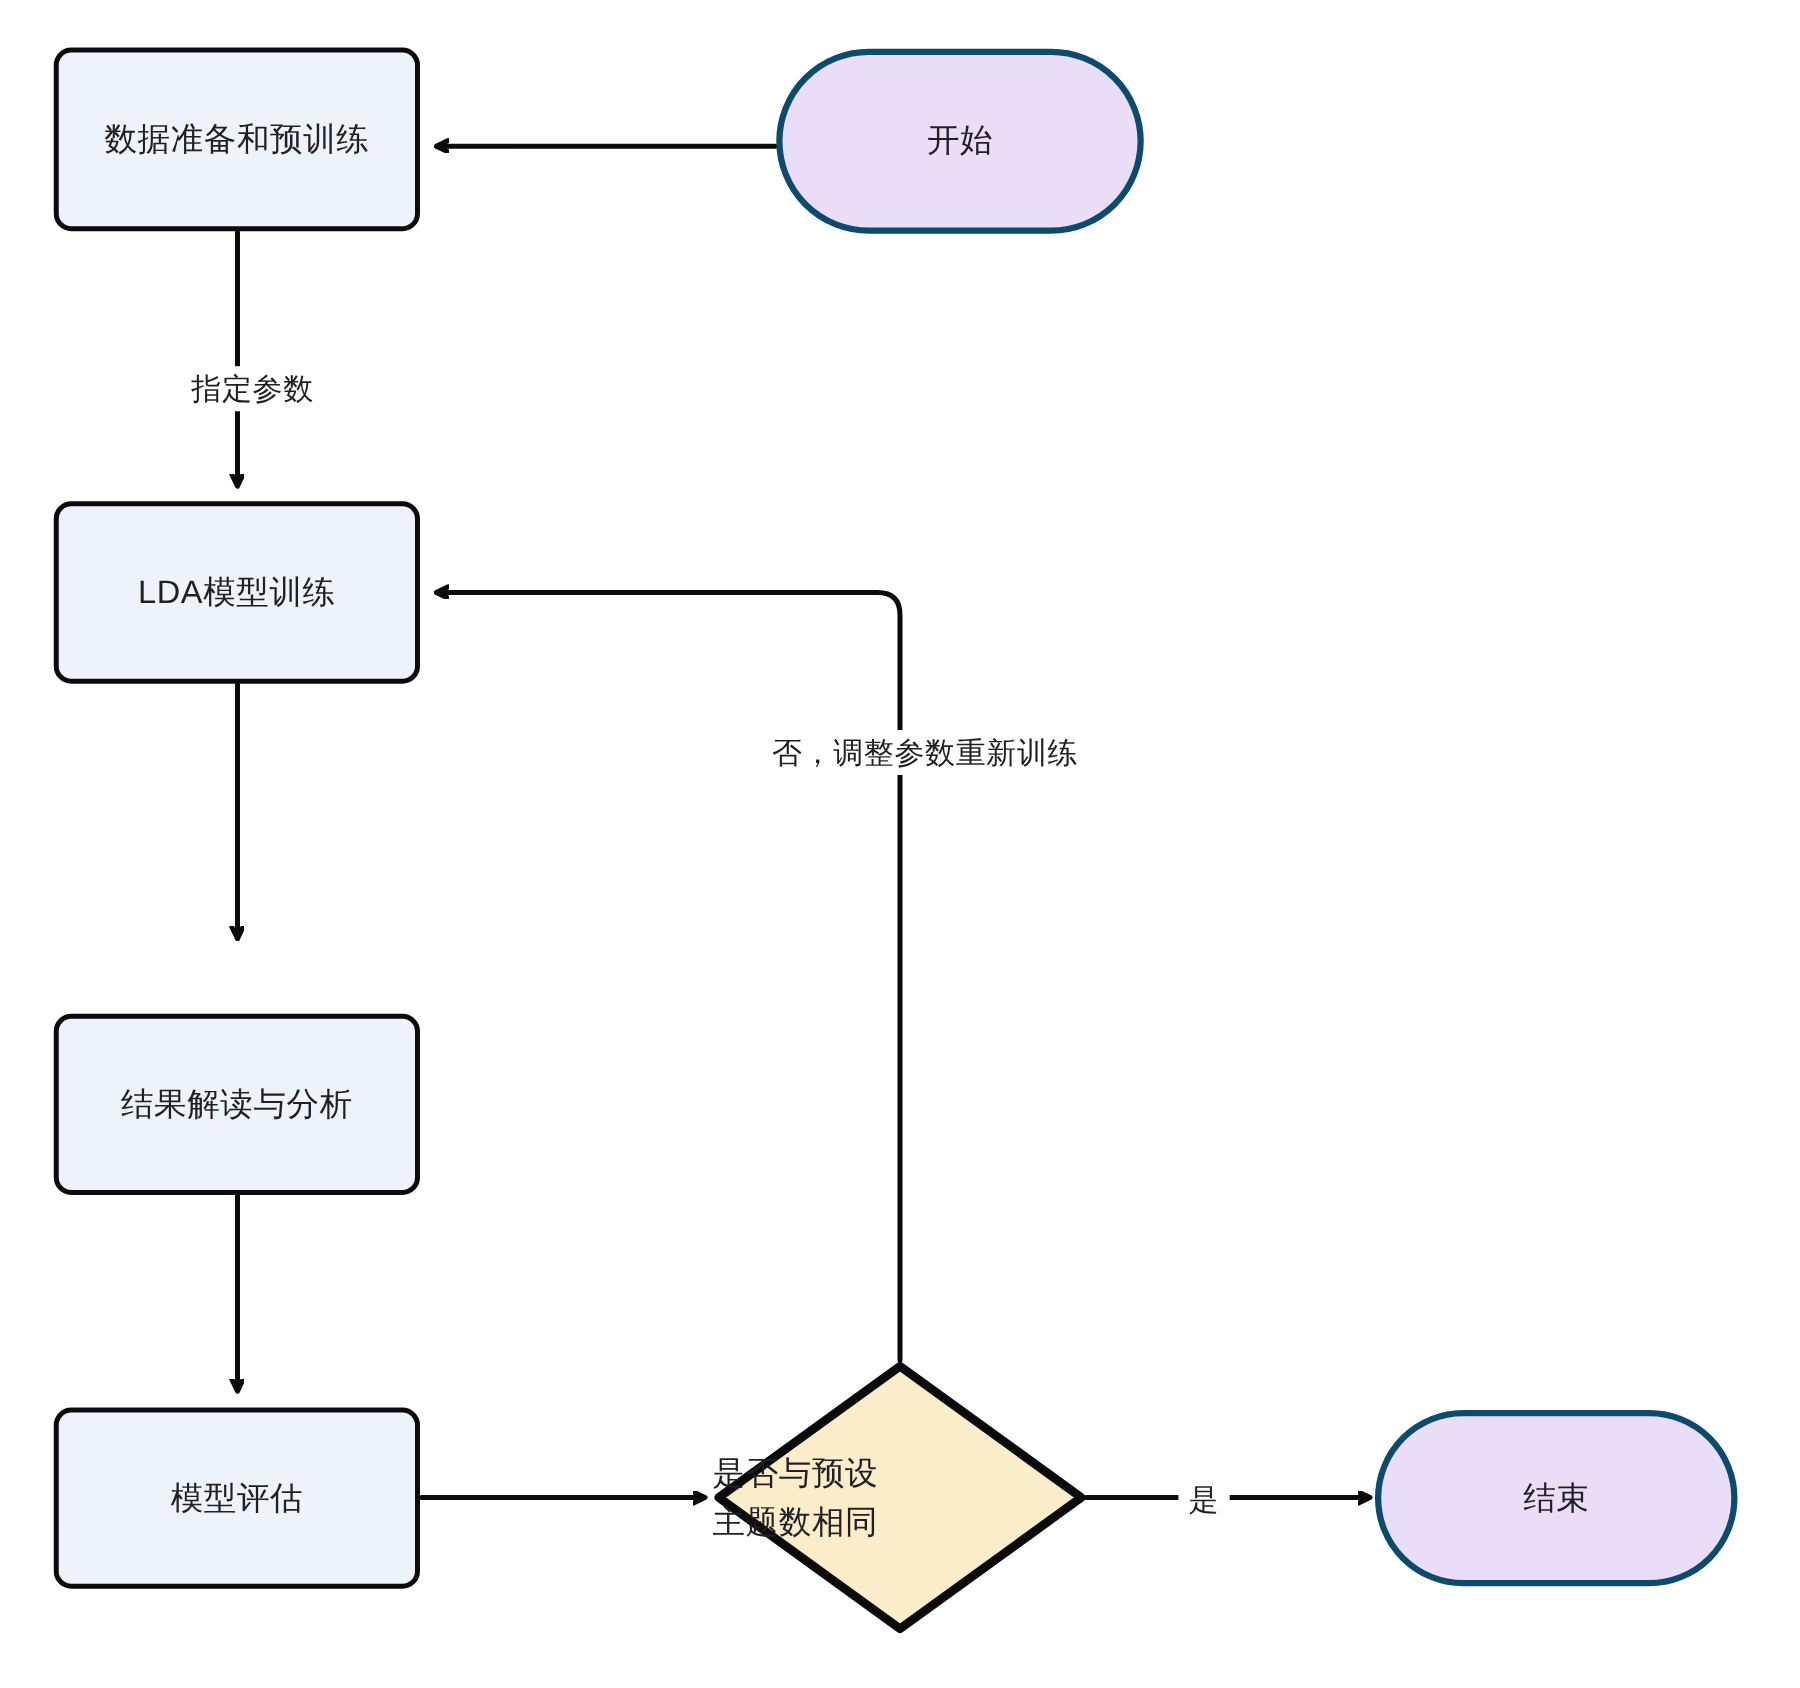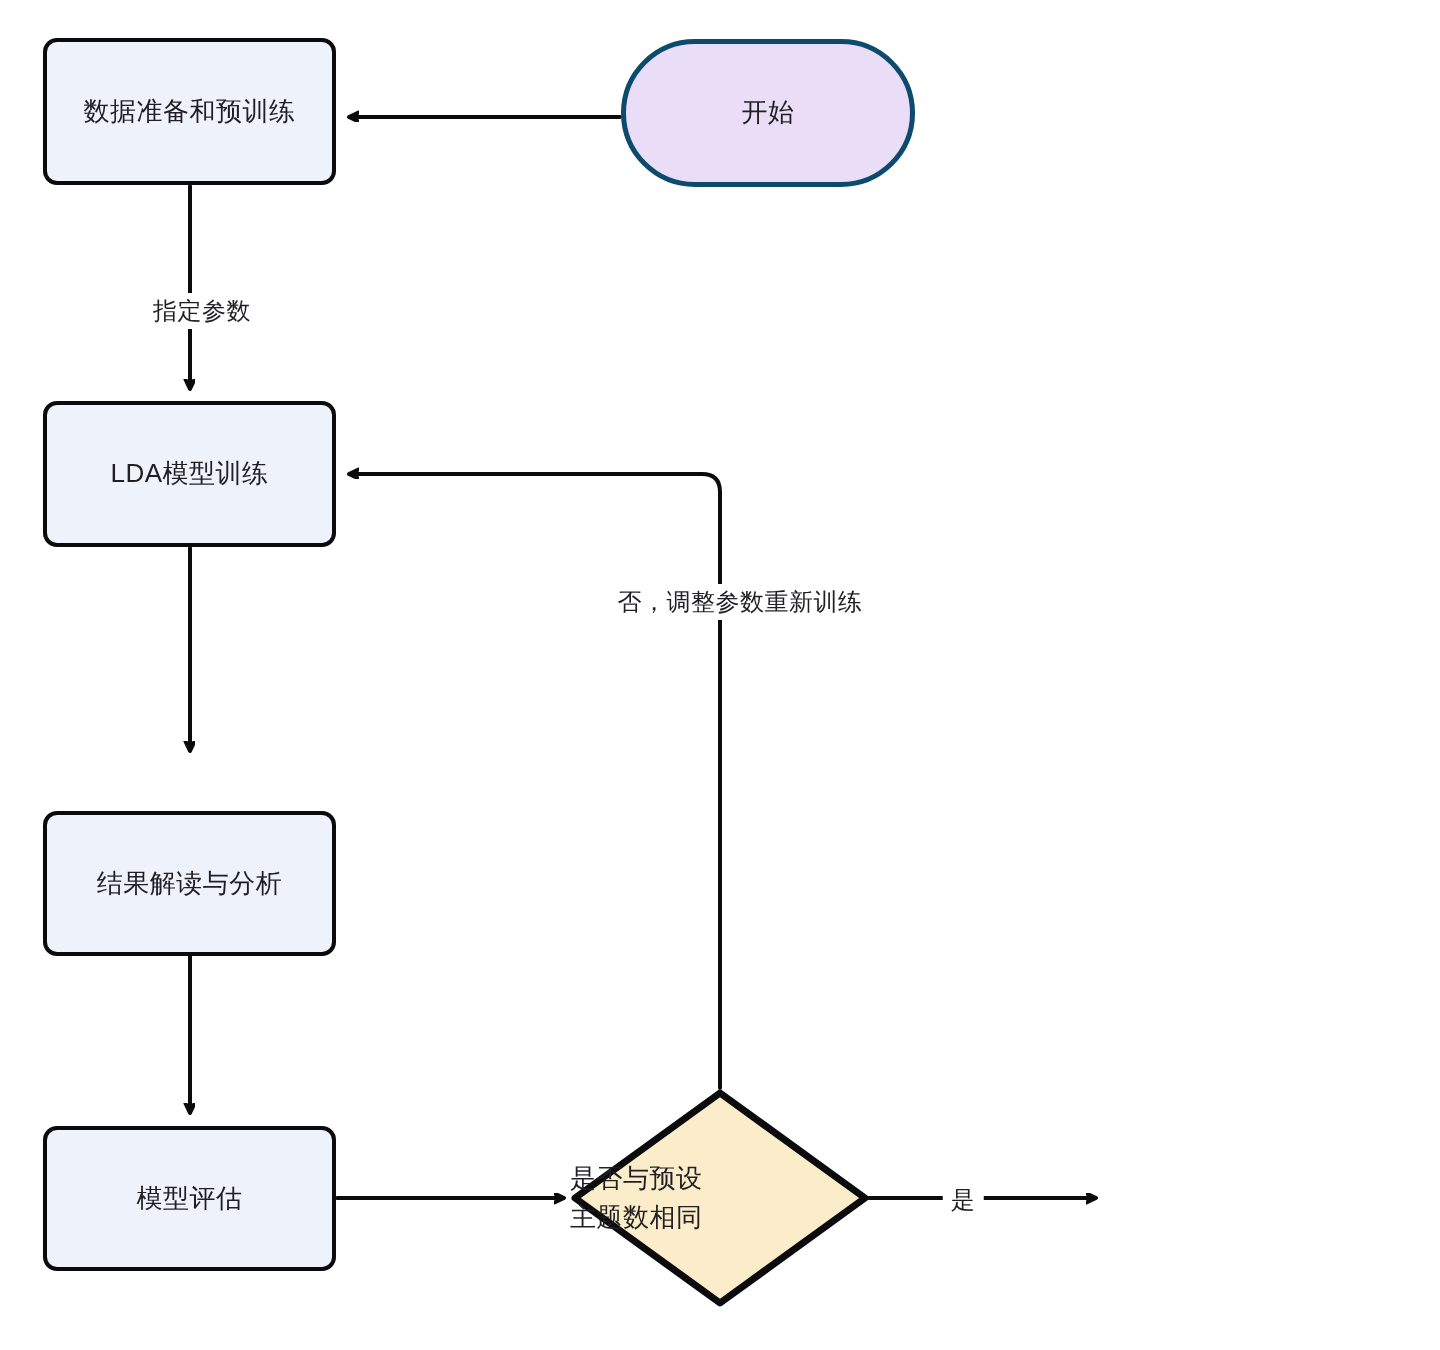--- a/index.html
+++ b/index.html
@@ -136,20 +136,23 @@
       <polygon points="150,5 295,110 150,215 5,110" fill="#fbecca" stroke="#0b0b0d" stroke-width="7" stroke-linejoin="round"></polygon>
     </svg>
     <div class="diamond-label">
       <div>
         <div>是否与预设</div>
         <div>主题数相同</div>
       </div>
     </div>
   </div>
 
+  <div class="node terminal" style="left:1100px; top:1128px; width:290px; height:141px;">
+    <span>结束</span>
+  </div>
 
   <div class="edge-label" style="left:202px; top:311px;">指定参数</div>
 
   <div class="edge-label" style="left:720px; top:602px;margin-left:20px;">否，调整参数重新训练</div>
 
   <div class="edge-label" style="left:963px; top:1200px;">是</div>
 
 
 </div>
 

